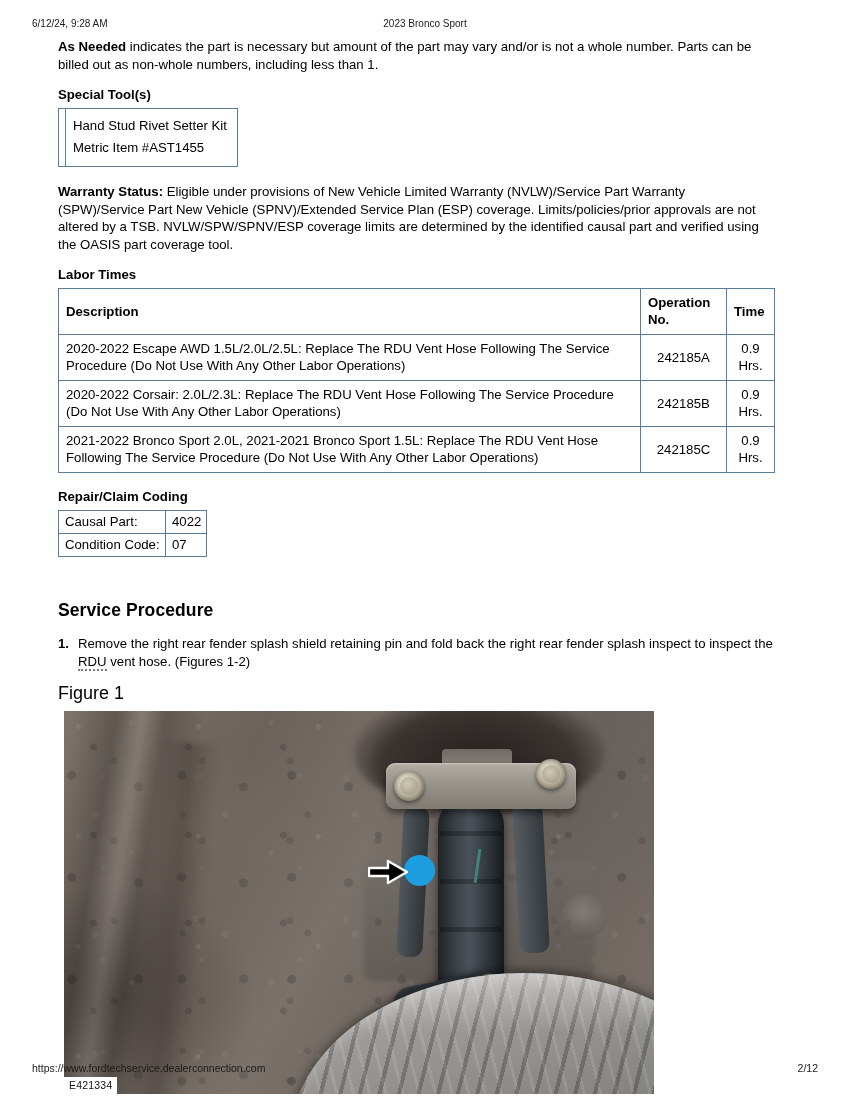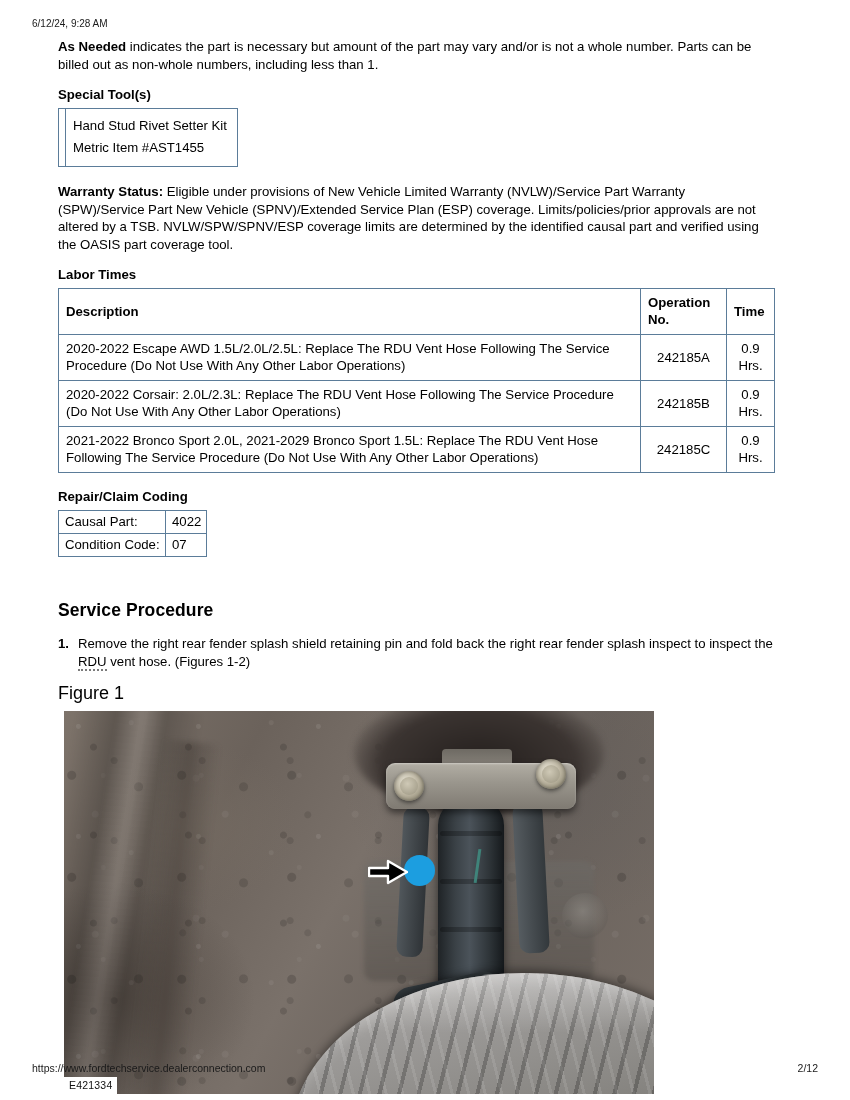--- a/index.html
+++ b/index.html
@@ -443,20 +443,21 @@
     white-space: nowrap;
   }
 </style>
 </head>
 <body>
 
 <div class="page">
 
   <div class="page-header">
     <span class="hdr-date">6/12/24, 9:28 AM</span>
+    <span class="hdr-title">2023 Bronco Sport</span>
   </div>
 
   <div class="content">
 
     <p class="body-text"><b>As Needed</b><span> indicates the part is necessary but amount of the part may vary and/or is not a whole number. Parts can be billed out as non-whole numbers, including less than 1.</span></p>
 
     <h3 class="section-label">Special Tool(s)</h3>
     <div class="tool-box">
       <div class="rail"></div>
       <div class="tool-cell">
@@ -487,21 +488,21 @@
         </tr>
         <tr class="data-row">
           <td class="cell-desc">2020-2022 Corsair: 2.0L/2.3L: Replace The RDU Vent Hose Following The Service Procedure (Do Not Use With Any Other Labor Operations)</td>
           <td class="cell-op">242185B</td>
           <td class="cell-time">
             <span class="time-num">0.9</span>
             <span class="time-num">Hrs.</span>
           </td>
         </tr>
         <tr class="data-row">
-          <td class="cell-desc">2021-2022 Bronco Sport 2.0L, 2021-2029 Bronco Sport 1.5L: Replace The RDU Vent Hose Following The Service Procedure (Do Not Use With Any Other Labor Operations)</td>
+          <td class="cell-desc">2021-2022 Bronco Sport 2.0L, 2021-2021 Bronco Sport 1.5L: Replace The RDU Vent Hose Following The Service Procedure (Do Not Use With Any Other Labor Operations)</td>
           <td class="cell-op">242185C</td>
           <td class="cell-time">
             <span class="time-num">0.9</span>
             <span class="time-num">Hrs.</span>
           </td>
         </tr>
       </tbody>
     </table>
 
     <h3 class="section-label">Repair/Claim Coding</h3>

